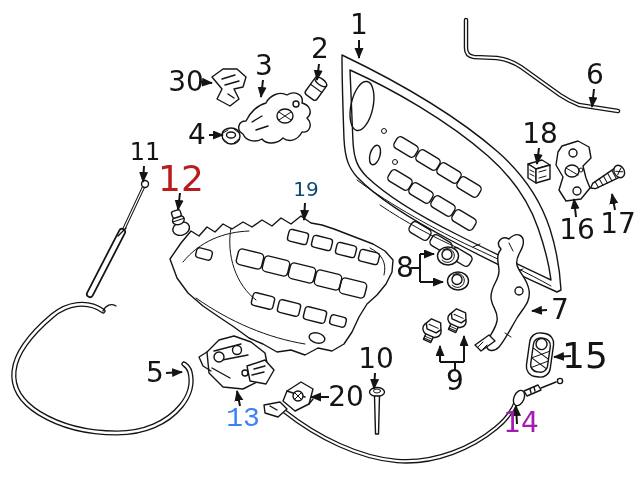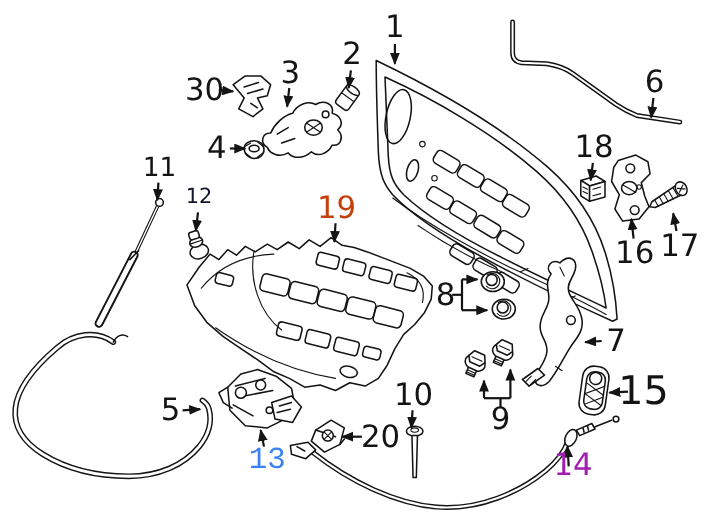--- a/index.html
+++ b/index.html
@@ -294,24 +294,24 @@
       <div class="callout-number" style="left: 320px; top: 49px; color: rgb(20, 20, 20); font-size: 28px;">2</div>
       <div class="callout-number" style="left: 264px; top: 66px; color: rgb(20, 20, 20); font-size: 28px;">3</div>
       <div class="callout-number" style="left: 197px; top: 135px; color: rgb(20, 20, 20); font-size: 28px;">4</div>
       <div class="callout-number" style="left: 155px; top: 373px; color: rgb(20, 20, 20); font-size: 28px;">5</div>
       <div class="callout-number" style="left: 595px; top: 75px; color: rgb(20, 20, 20); font-size: 28px;">6</div>
       <div class="callout-number" style="left: 560px; top: 310px; color: rgb(20, 20, 20); font-size: 28px;">7</div>
       <div class="callout-number" style="left: 405px; top: 268px; color: rgb(20, 20, 20); font-size: 28px;">8</div>
       <div class="callout-number" style="left: 455px; top: 381px; color: rgb(20, 20, 20); font-size: 28px;">9</div>
       <div class="callout-number" style="left: 376px; top: 359px; color: rgb(20, 20, 20); font-size: 28px;">10</div>
       <div class="callout-number" style="left: 145px; top: 152px; color: rgb(20, 20, 20); font-size: 24px;">11</div>
-      <div class="callout-number" style="left: 181px; top: 179px; color: #0f172a; font-size: 19px;">12</div>
+      <div class="callout-number" style="left: 181px; top: 179px; color: #b91c1c; font-size: 36px;">12</div>
       <div class="callout-number" style="left: 243px; top: 419px; color: #3b82f6; font-size: 28px; font-family: Liberation Mono, monospace;">13</div>
       <div class="callout-number" style="left: 521px; top: 423px; color: #a21caf; font-size: 28px;">14</div>
       <div class="callout-number" style="left: 585px; top: 356px; color: rgb(20, 20, 20); font-size: 36px;">15</div>
       <div class="callout-number" style="left: 577px; top: 230px; color: rgb(20, 20, 20); font-size: 28px;">16</div>
       <div class="callout-number" style="left: 618px; top: 224px; color: rgb(20, 20, 20); font-size: 28px; text-align: right;">17</div>
       <div class="callout-number" style="left: 540px; top: 134px; color: rgb(20, 20, 20); font-size: 28px;">18</div>
-      <div class="callout-number" style="left: 306px; top: 189px; color: #c2410c; font-size: 28px;">19</div>
+      <div class="callout-number" style="left: 306px; top: 189px; color: #0c4a6e; font-size: 20px;">19</div>
       <div class="callout-number" style="left: 346px; top: 397px; color: rgb(20, 20, 20); font-size: 28px;">20</div>
       <div class="callout-number" style="left: 186px; top: 82px; color: rgb(20, 20, 20); font-size: 28px;">30</div>
     </div>
 </div>
 
 </body></html>

